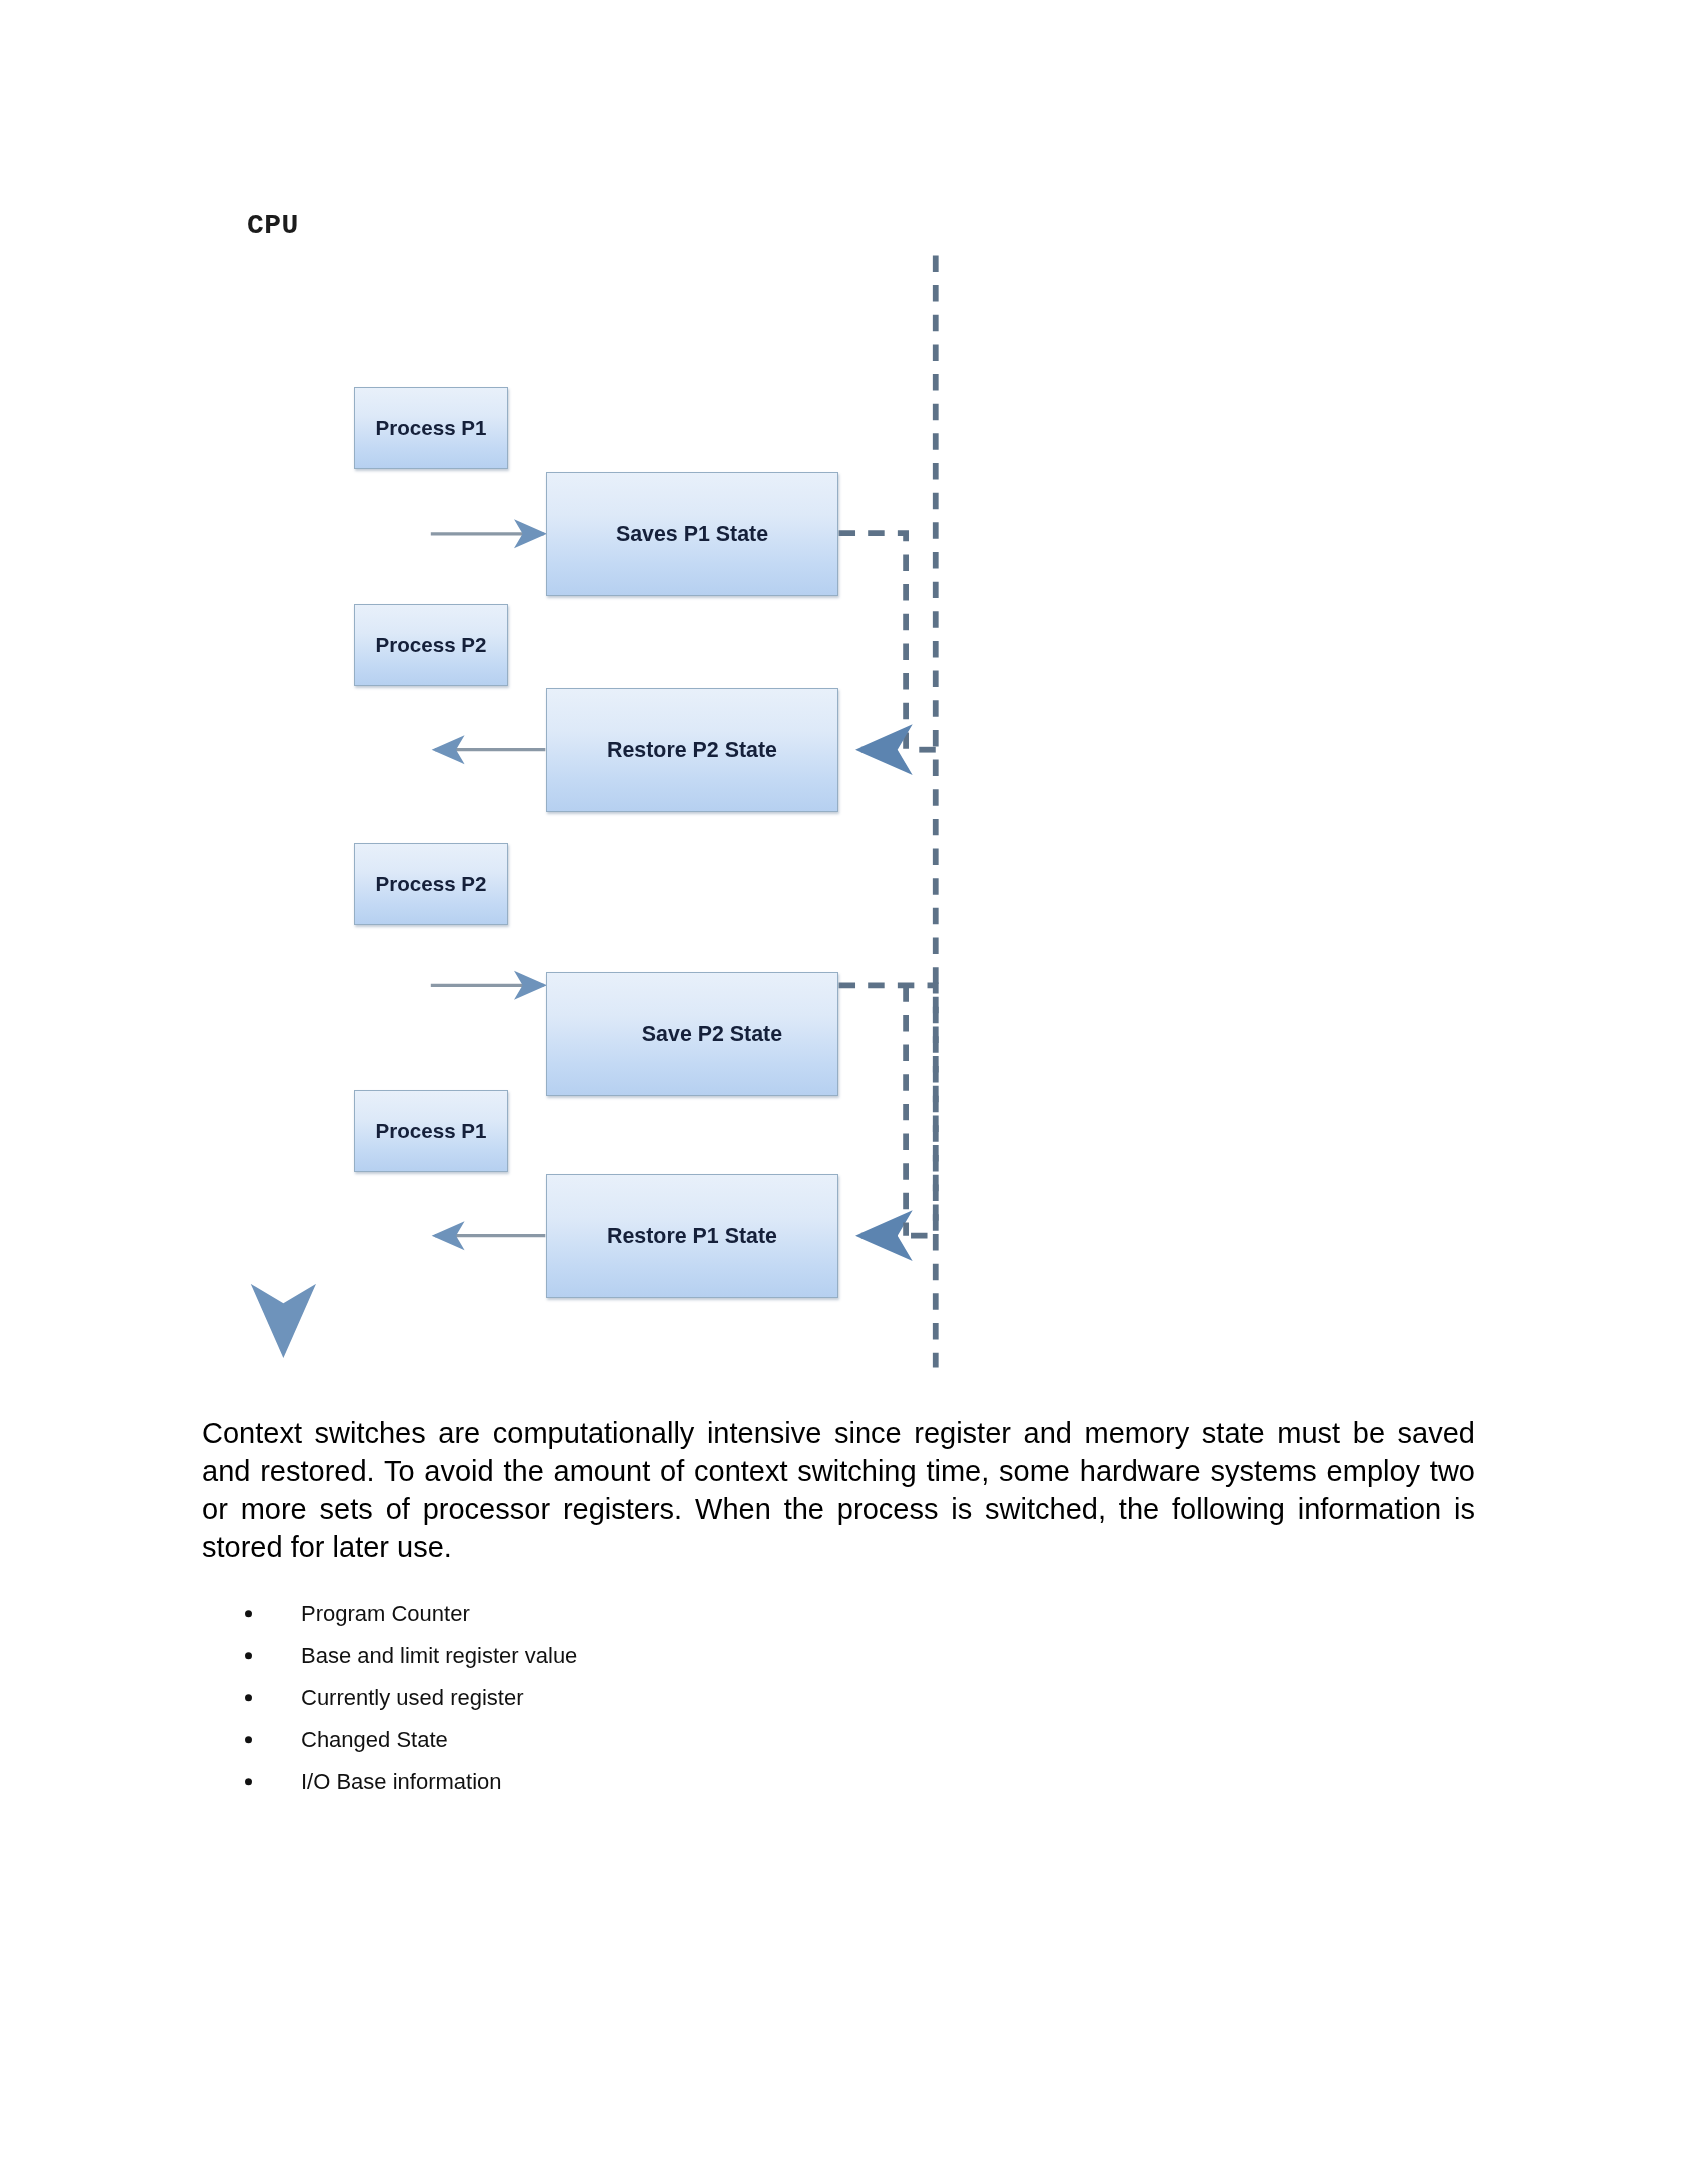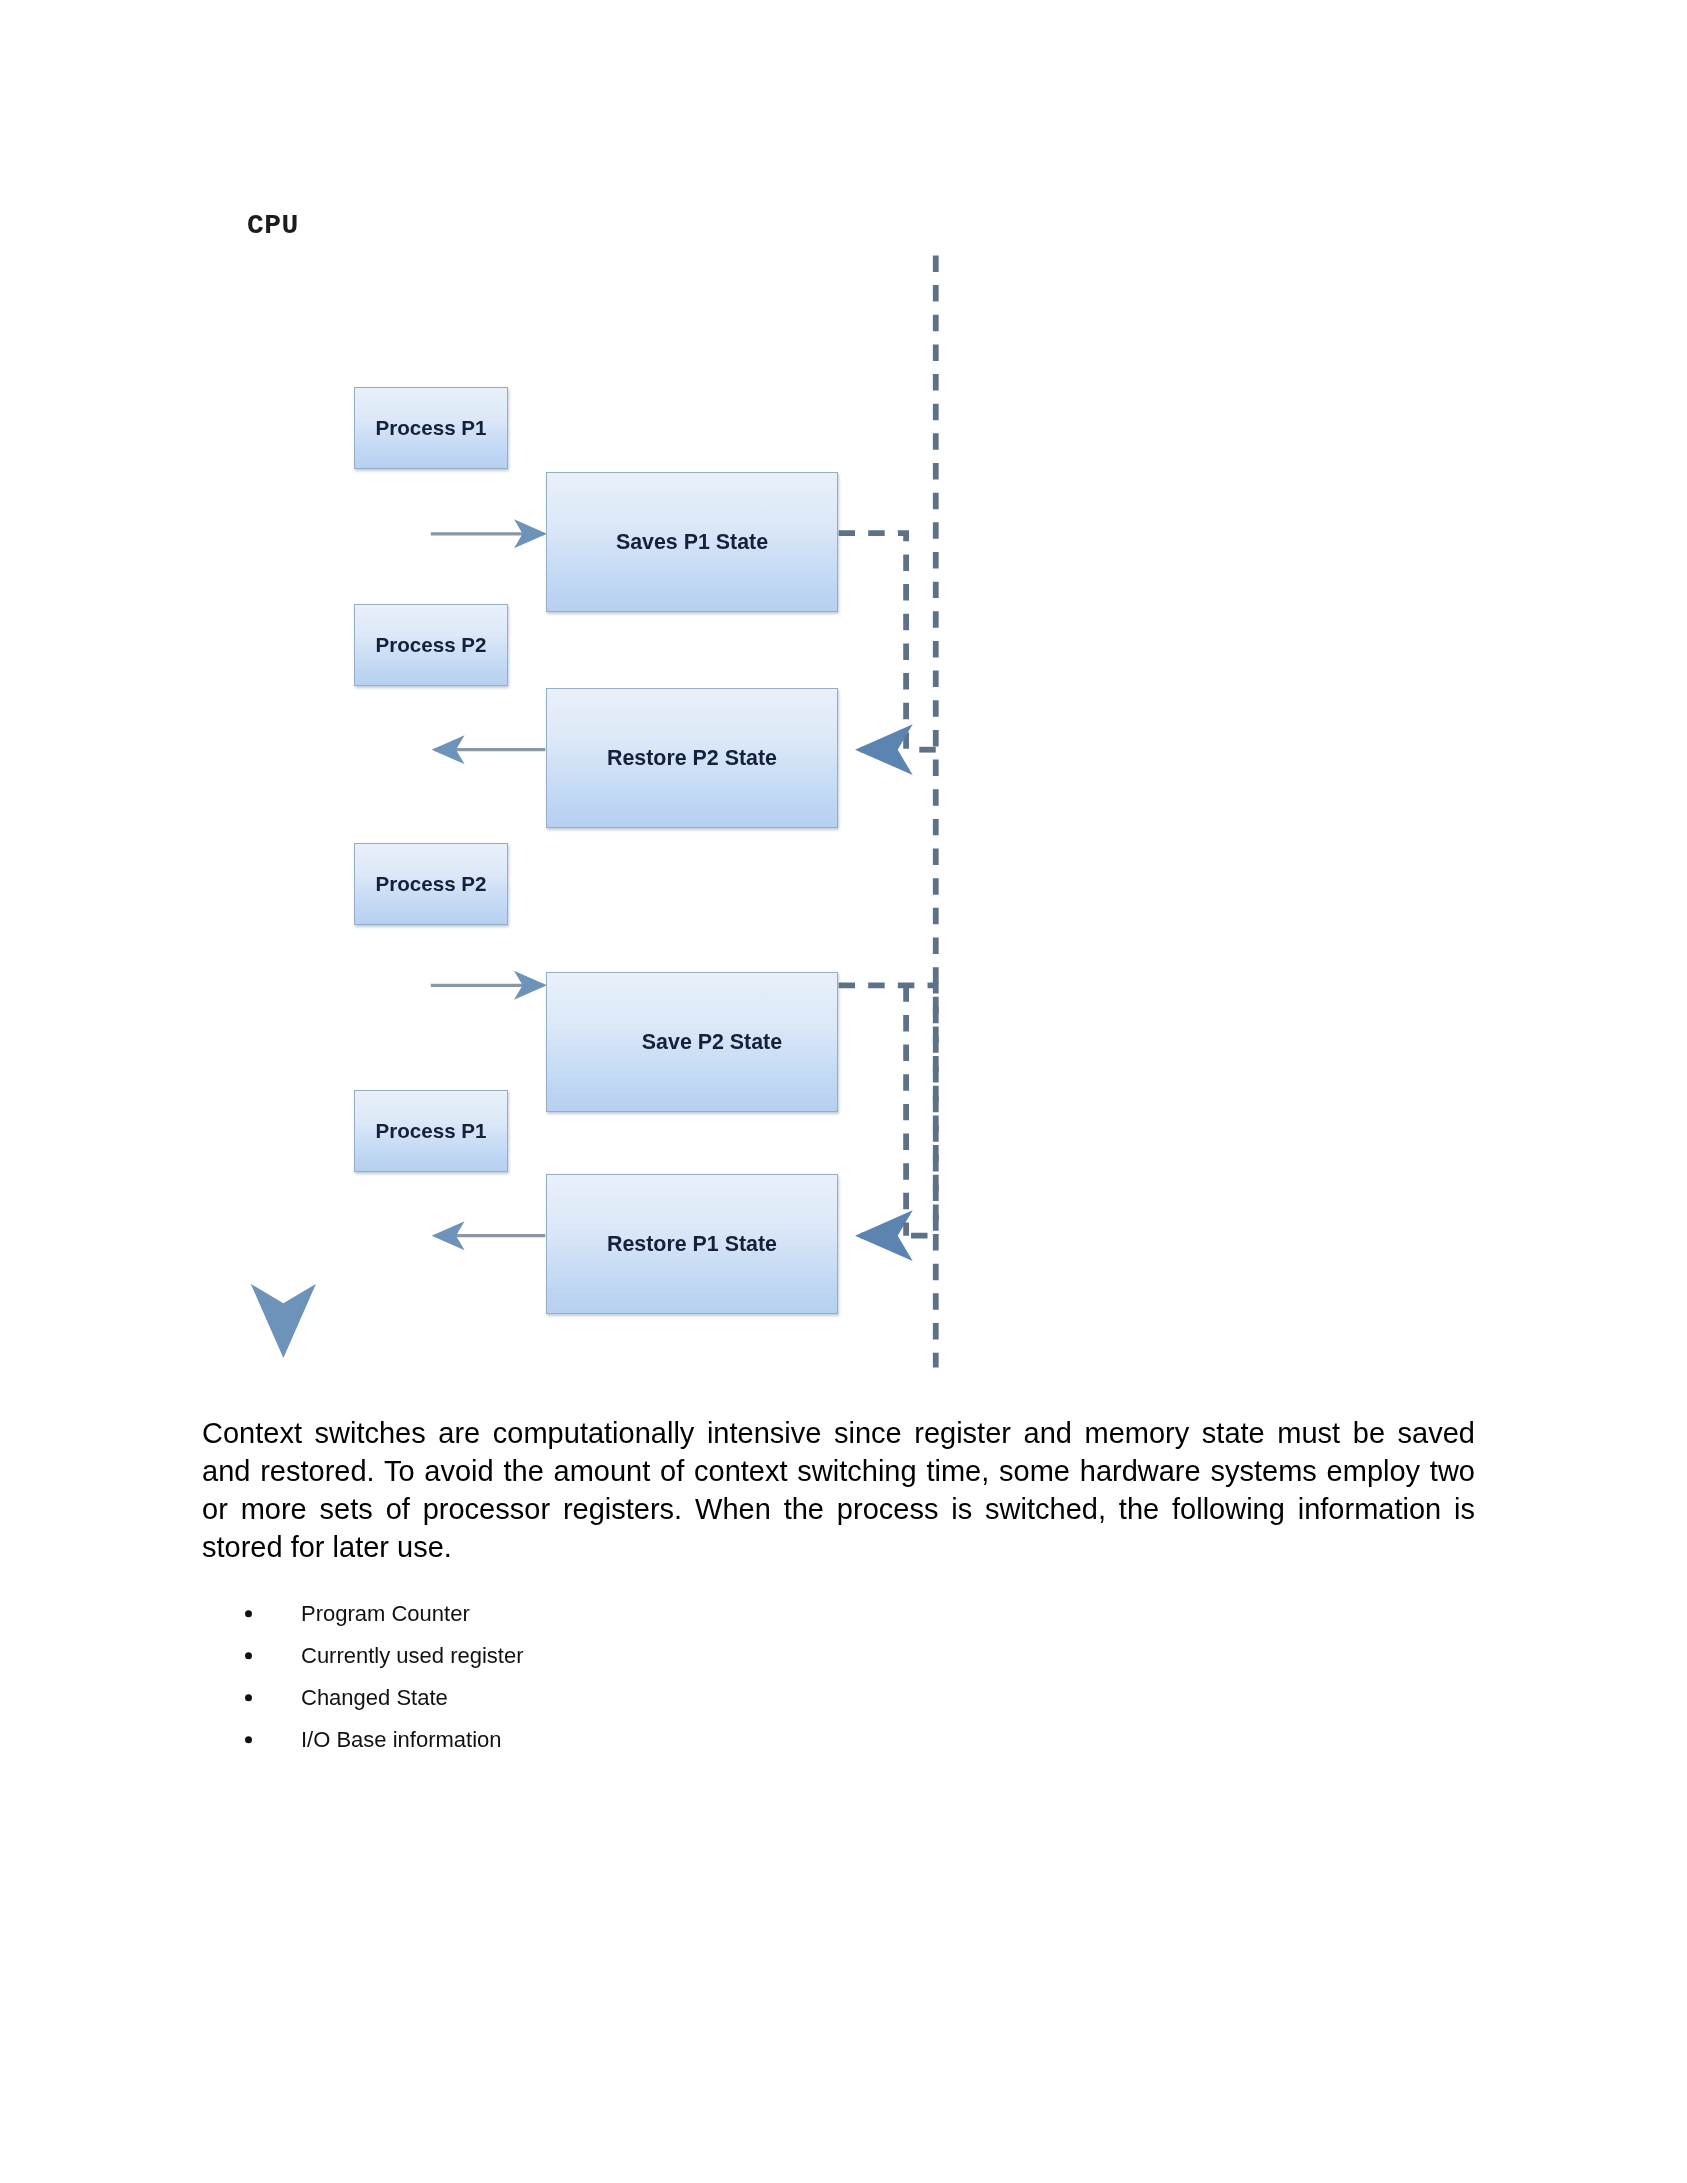--- a/index.html
+++ b/index.html
@@ -67,21 +67,21 @@
     color: #15203a;
     font-family: "Liberation Sans", sans-serif;
   }
   .proc-box {
     width: 154px;
     height: 82px;
     font-size: 20.6px;
   }
   .state-box {
     width: 292px;
-    height: 140px;
+    height: 124px;
     font-size: 21.4px;
   }
 
   
   #body-text {
     position: absolute;
     left: 202px;
     top: 1415px;
     width: 1273px;
   }
@@ -197,20 +197,24 @@
 
     <p id="context-paragraph">Context switches are computationally intensive since register and memory state must be saved and restored. To avoid the amount of context switching time, some hardware systems employ two or more sets of processor registers. When the process is switched, the following information is stored for later use.</p>
 
     <ul id="bullet-list">
       <li>
         <span class="bullet-dot"></span>
         <span>Program Counter</span>
       </li>
       <li>
         <span class="bullet-dot"></span>
+        <span>Base and limit register value</span>
+      </li>
+      <li>
+        <span class="bullet-dot"></span>
         <span>Currently used register</span>
       </li>
       <li>
         <span class="bullet-dot"></span>
         <span>Changed State</span>
       </li>
       <li>
         <span class="bullet-dot"></span>
         <span>I/O Base information</span>
       </li>

